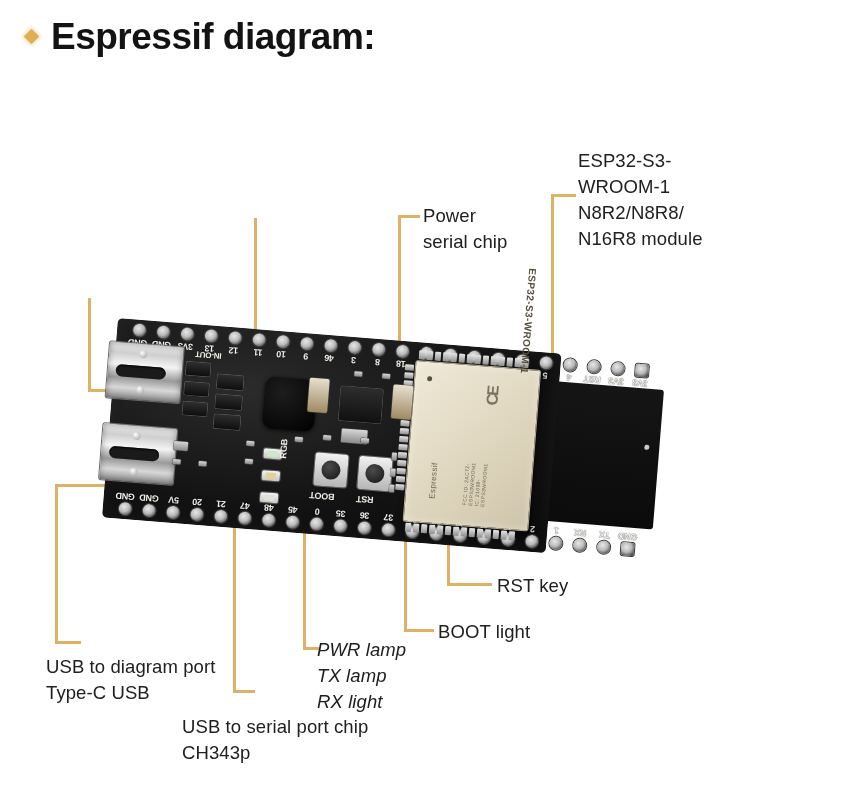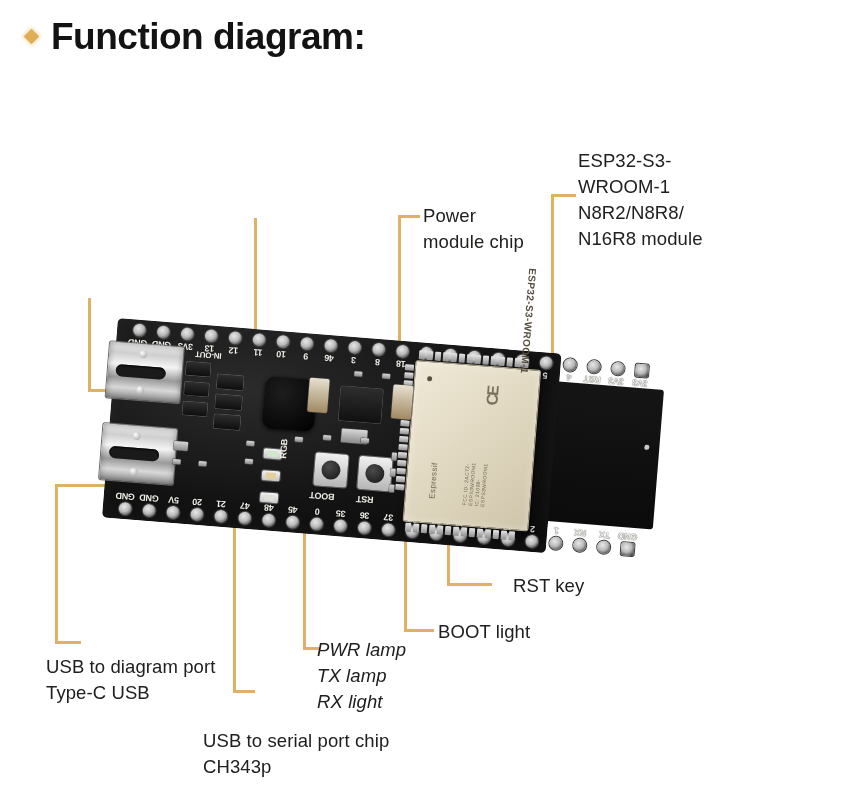--- a/index.html
+++ b/index.html
@@ -137,21 +137,21 @@
        background:linear-gradient(180deg,#f3f3f3,#c6c6c6);box-shadow:0 0 0 1px #555;}
   .led i{position:absolute;left:4px;top:2px;width:10px;height:6px;border-radius:1px;display:block;}
 </style>
 </head>
 <body>
 
 <div id="stage">
 
   <div class="heading">
     <span class="bullet"></span>
-    <h1>Function diagram:</h1>
+    <h1>Espressif diagram:</h1>
   </div>
 
   <div class="lead v" style="left:88px;top:298px;height:94px;"></div>
   <div class="lead h" style="left:88px;top:389px;width:68px;"></div>
 
   <div class="lead h" style="left:398px;top:215px;width:22px;"></div>
   <div class="lead v" style="left:398px;top:215px;height:155px;"></div>
 
   <div class="lead h" style="left:551px;top:194px;width:25px;"></div>
   <div class="lead v" style="left:551px;top:194px;height:200px;"></div>
@@ -170,39 +170,39 @@
   <div class="lead h" style="left:55px;top:484px;width:100px;"></div>
   <div class="lead v" style="left:55px;top:484px;height:160px;"></div>
   <div class="lead h" style="left:55px;top:641px;width:26px;"></div>
 
   <div class="lead h" style="left:233px;top:497px;width:20px;"></div>
   <div class="lead v" style="left:233px;top:497px;height:196px;"></div>
   <div class="lead h" style="left:233px;top:690px;width:22px;"></div>
 
 
   <div class="label" style="left:423px;top:203px;">Power
-module chip</div>
+serial chip</div>
 
   <div class="label" style="left:578px;top:148px;">ESP32-S3-
 WROOM-1
 N8R2/N8R8/
 N16R8 module</div>
 
-  <div class="label" style="left:497px;top:573px;margin-left:16px;">RST key</div>
+  <div class="label" style="left:497px;top:573px;">RST key</div>
 
   <div class="label" style="left:438px;top:619px;">BOOT light</div>
 
   <div class="label" style="left:317px;top:637px;font-style:italic;">PWR lamp
 TX lamp
 RX light</div>
 
   <div class="label" style="left:46px;top:654px;">USB to diagram port
 Type-C USB</div>
 
-  <div class="label" style="left:203px;top:714px;margin-top:14px;">USB to serial port chip
+  <div class="label" style="left:182px;top:714px;">USB to serial port chip
 CH343p</div>
 
   <div id="board-wrap">
     <div id="board">
 
       <div class="tail"></div>
 
       <div class="pcb">
 
         <div class="pinrow top" id="row-top">

